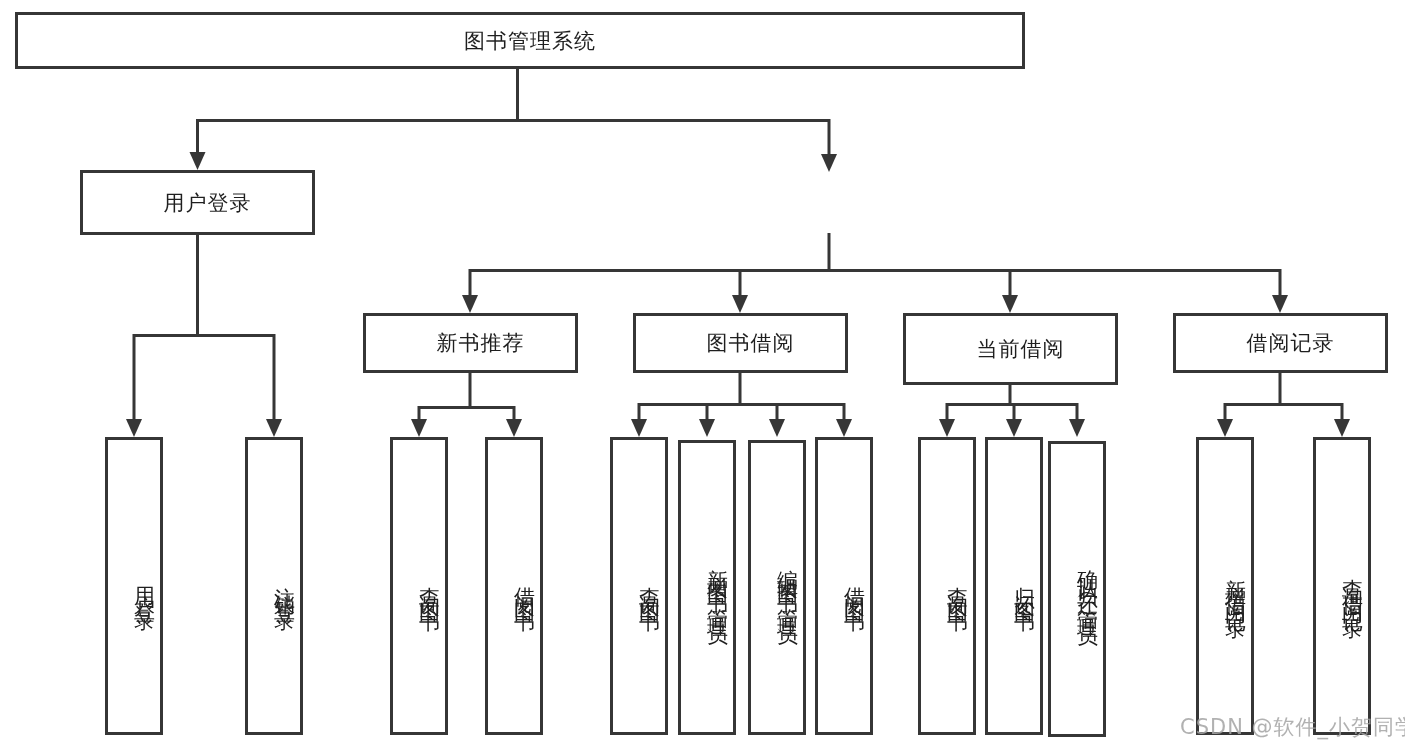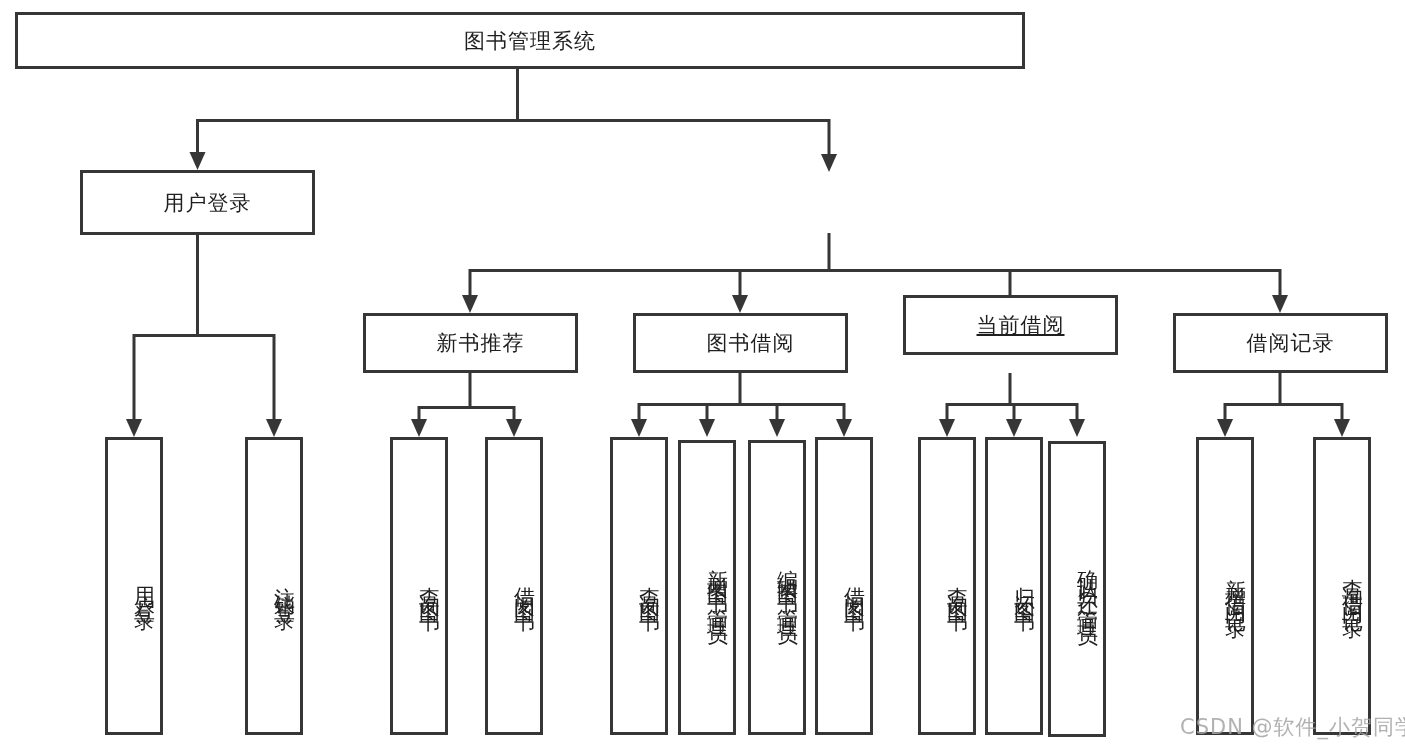--- a/index.html
+++ b/index.html
@@ -101,21 +101,21 @@
   <div class="box hbox" style="left:80px;top:170px;width:235px;height:65px;">
     <span>用户登录</span>
   </div>
 
   <div class="box hbox" style="left:363px;top:313px;width:215px;height:60px;">
     <span>新书推荐</span>
   </div>
   <div class="box hbox" style="left:633px;top:313px;width:215px;height:60px;">
     <span>图书借阅</span>
   </div>
-  <div class="box hbox" style="left:903px;top:295px;width:215px;height:60px;text-decoration:underline;">
+  <div class="box hbox" style="left:903px;top:313px;width:215px;height:72px;">
     <span>当前借阅</span>
   </div>
   <div class="box hbox" style="left:1173px;top:313px;width:215px;height:60px;">
     <span>借阅记录</span>
   </div>
 
   <div class="box vbox" style="left:105px;top:437px;width:58px;height:298px;">
     <span>用户登录</span>
   </div>
   <div class="box vbox" style="left:245px;top:437px;width:58px;height:298px;">

